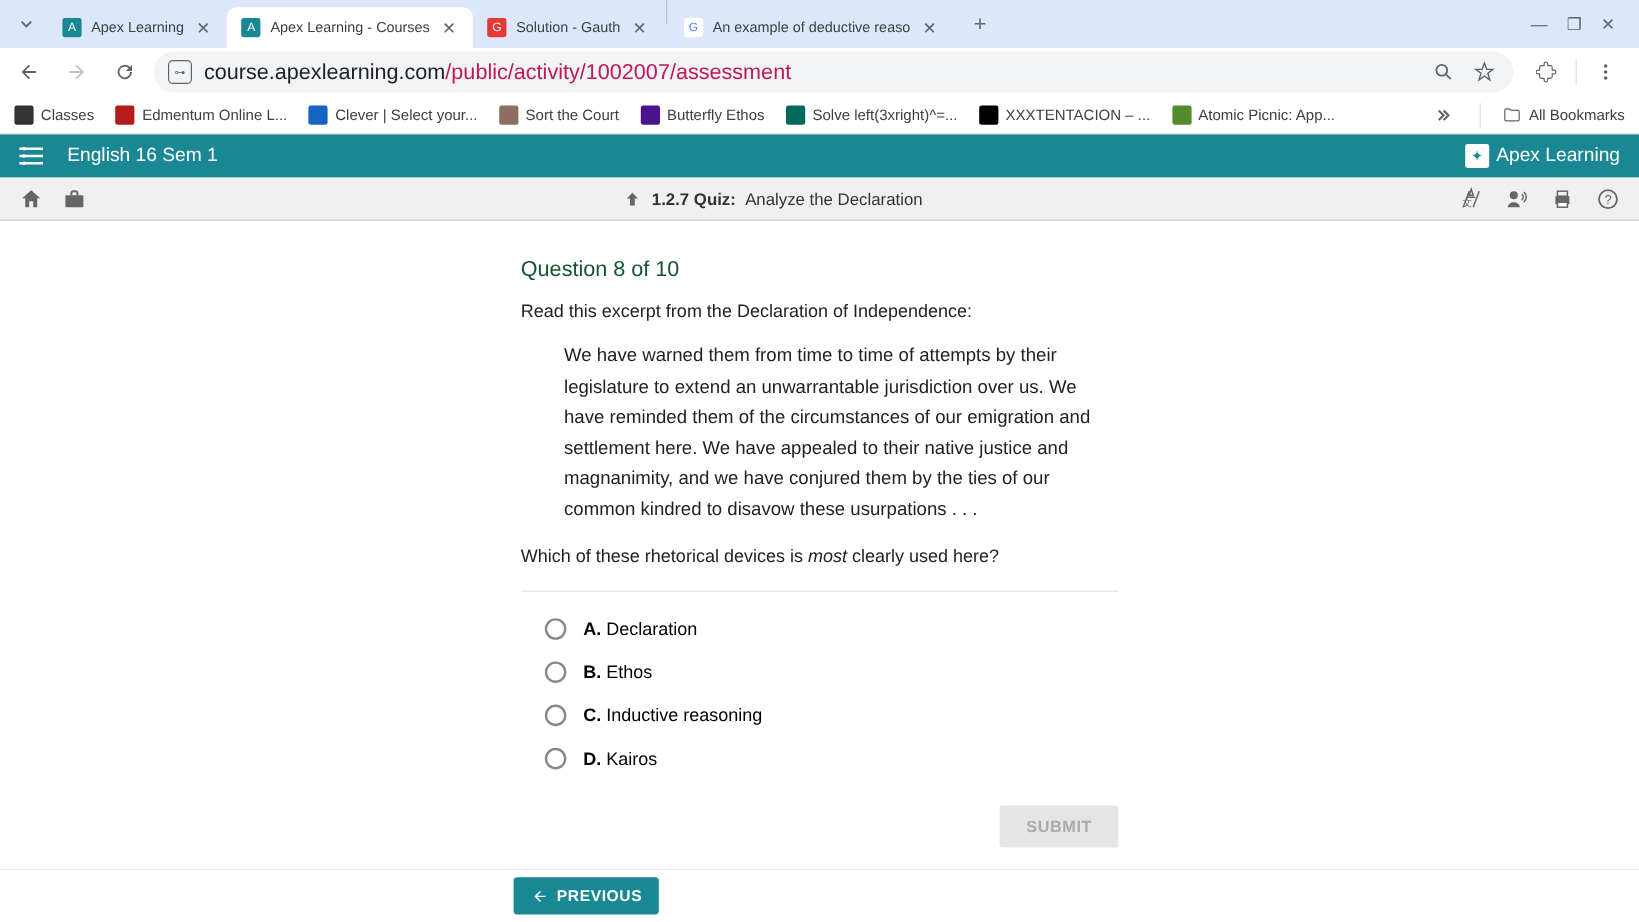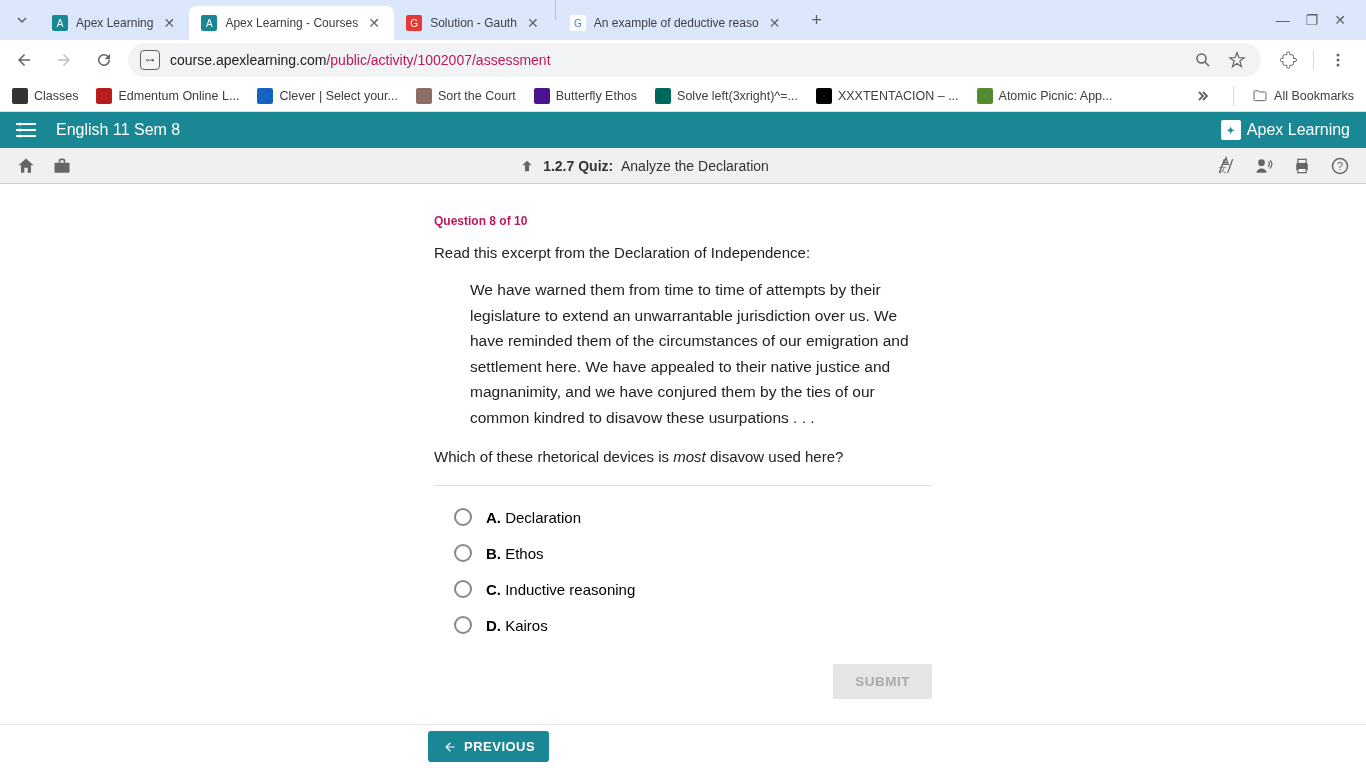--- a/index.html
+++ b/index.html
@@ -17,21 +17,21 @@
 .tab-sep { width: 1px; height: 20px; background: #b8c0d4; margin: 0 2px; }
 .new-tab { width: 28px; height: 28px; display: flex; align-items: center; justify-content: center; margin-left: 8px; color: #5f6368; font-size: 18px; cursor: pointer; }
 .window-controls { margin-left: auto; display: flex; gap: 16px; padding-right: 12px; color: #5f6368; }
 .window-controls span { cursor: pointer; font-size: 14px; }
 
 .toolbar { display: flex; align-items: center; height: 40px; padding: 0 8px; gap: 8px; background: #fff; }
 .nav-btn { width: 32px; height: 32px; display: flex; align-items: center; justify-content: center; color: #5f6368; cursor: pointer; border-radius: 50%; }
 .nav-btn.disabled { color: #bdc1c6; }
 .url-bar { flex: 1; height: 34px; background: #f1f3f4; border-radius: 17px; display: flex; align-items: center; padding: 0 12px; gap: 10px; }
 .site-icon { width: 20px; height: 20px; background: #f1f3f4; border: 1px solid #5f6368; border-radius: 4px; display: flex; align-items: center; justify-content: center; font-size: 9px; color: #5f6368; }
-.url-text { flex: 1; font-size: 14px; color: #202124; display: flex; text-align: right; }
+.url-text { flex: 1; font-size: 18px; color: #202124; display: flex; text-align: right; }
 .url-path { color: #be185d; }
 .toolbar-icons { display: flex; gap: 12px; align-items: center; padding: 0 8px; }
 .toolbar-icon { width: 24px; height: 24px; display: flex; align-items: center; justify-content: center; color: #5f6368; cursor: pointer; }
 
 .bookmarks-bar { display: flex; align-items: center; height: 32px; padding: 0 12px; gap: 18px; background: #fff; border-bottom: 1px solid #e0e0e0; font-size: 12.5px; }
 .bookmark { display: flex; align-items: center; gap: 6px; color: #3c4043; cursor: pointer; white-space: nowrap; }
 .bookmark-favicon { width: 16px; height: 16px; border-radius: 2px; flex-shrink: 0; }
 .bookmarks-right { margin-left: auto; display: flex; align-items: center; gap: 18px; }
 
 
@@ -46,21 +46,21 @@
 .sub-left { display: flex; gap: 16px; }
 .sub-center { flex: 1; display: flex; align-items: center; justify-content: center; gap: 8px; font-size: 14px; }
 .sub-center .up-arrow { color: #666; }
 .quiz-label { color: #333; }
 .sub-right { display: flex; gap: 18px; color: #666; }
 .sub-icon { cursor: pointer; }
 
 
 .content-area { height: calc(768px - 40px - 40px - 32px - 36px - 36px - 44px); overflow-y: auto; }
 .question-container { max-width: 510px; margin: 30px auto 0; padding: 0 6px 80px; }
-.question-header { font-weight: bold; font-size: 12px; color: #be185d; margin-bottom: 16px; }
+.question-header { font-weight: normal; font-size: 18px; color: #14532d; margin-bottom: 16px; }
 .instruction { font-size: 15px; color: #222; margin-bottom: 16px; }
 .excerpt { padding-left: 36px; font-size: 15.5px; line-height: 1.65; color: #222; margin-bottom: 18px; }
 .question-text { font-size: 15px; color: #222; padding-bottom: 20px; border-bottom: 1px solid #e0e0e0; margin-bottom: 22px; }
 .question-text em { font-style: italic; }
 
 .options { padding-left: 20px; }
 .option { display: flex; align-items: center; gap: 14px; margin-bottom: 18px; cursor: pointer; }
 .radio { width: 18px; height: 18px; border: 2px solid #888; border-radius: 50%; flex-shrink: 0; }
 .option-label { font-size: 15px; }
 .option-letter { font-weight: bold; }
@@ -222,21 +222,21 @@
   <div class="menu-icon">
     <svg width="20" height="16" viewBox="0 0 20 16">
         <line x1="0" y1="2" x2="20" y2="2" stroke="#fff" stroke-width="2"></line>
         <line x1="0" y1="8" x2="20" y2="8" stroke="#fff" stroke-width="2"></line>
         <line x1="0" y1="14" x2="20" y2="14" stroke="#fff" stroke-width="2"></line>
         <circle cx="4" cy="2" r="1.5" fill="#fff"></circle>
         <circle cx="4" cy="8" r="1.5" fill="#fff"></circle>
         <circle cx="4" cy="14" r="1.5" fill="#fff"></circle>
       </svg>
   </div>
-  <div class="course-title">English 11 Sem 8</div>
+  <div class="course-title">English 16 Sem 1</div>
   <div class="apex-logo">
     <div class="apex-logo-mark">✦</div>
     <span>Apex Learning</span>
   </div>
 </div>
 
 <div class="sub-header">
   <div class="sub-left">
     <span class="sub-icon">
       <svg width="20" height="20" viewBox="0 0 24 24">
@@ -289,21 +289,21 @@
     </span>
   </div>
 </div>
 
 <div class="content-area">
   <div class="question-container">
     <div class="question-header">Question 8 of 10</div>
     <div class="instruction">Read this excerpt from the Declaration of Independence:</div>
     <div class="excerpt">We have warned them from time to time of attempts by their legislature to extend an unwarrantable jurisdiction over us. We have reminded them of the circumstances of our emigration and settlement here. We have appealed to their native justice and magnanimity, and we have conjured them by the ties of our common kindred to disavow these usurpations . . .</div>
     <div class="question-text">
-      <span>Which of these rhetorical devices is </span><em>most</em><span> disavow used here?</span>
+      <span>Which of these rhetorical devices is </span><em>most</em><span> clearly used here?</span>
     </div>
     <div class="options" id="options-mount">
         <div class="option">
           <div class="radio"></div>
           <div class="option-label"><span class="option-letter">A.</span><span>  Declaration</span></div>
         </div>
         <div class="option">
           <div class="radio"></div>
           <div class="option-label"><span class="option-letter">B.</span><span>  Ethos</span></div>
         </div>

